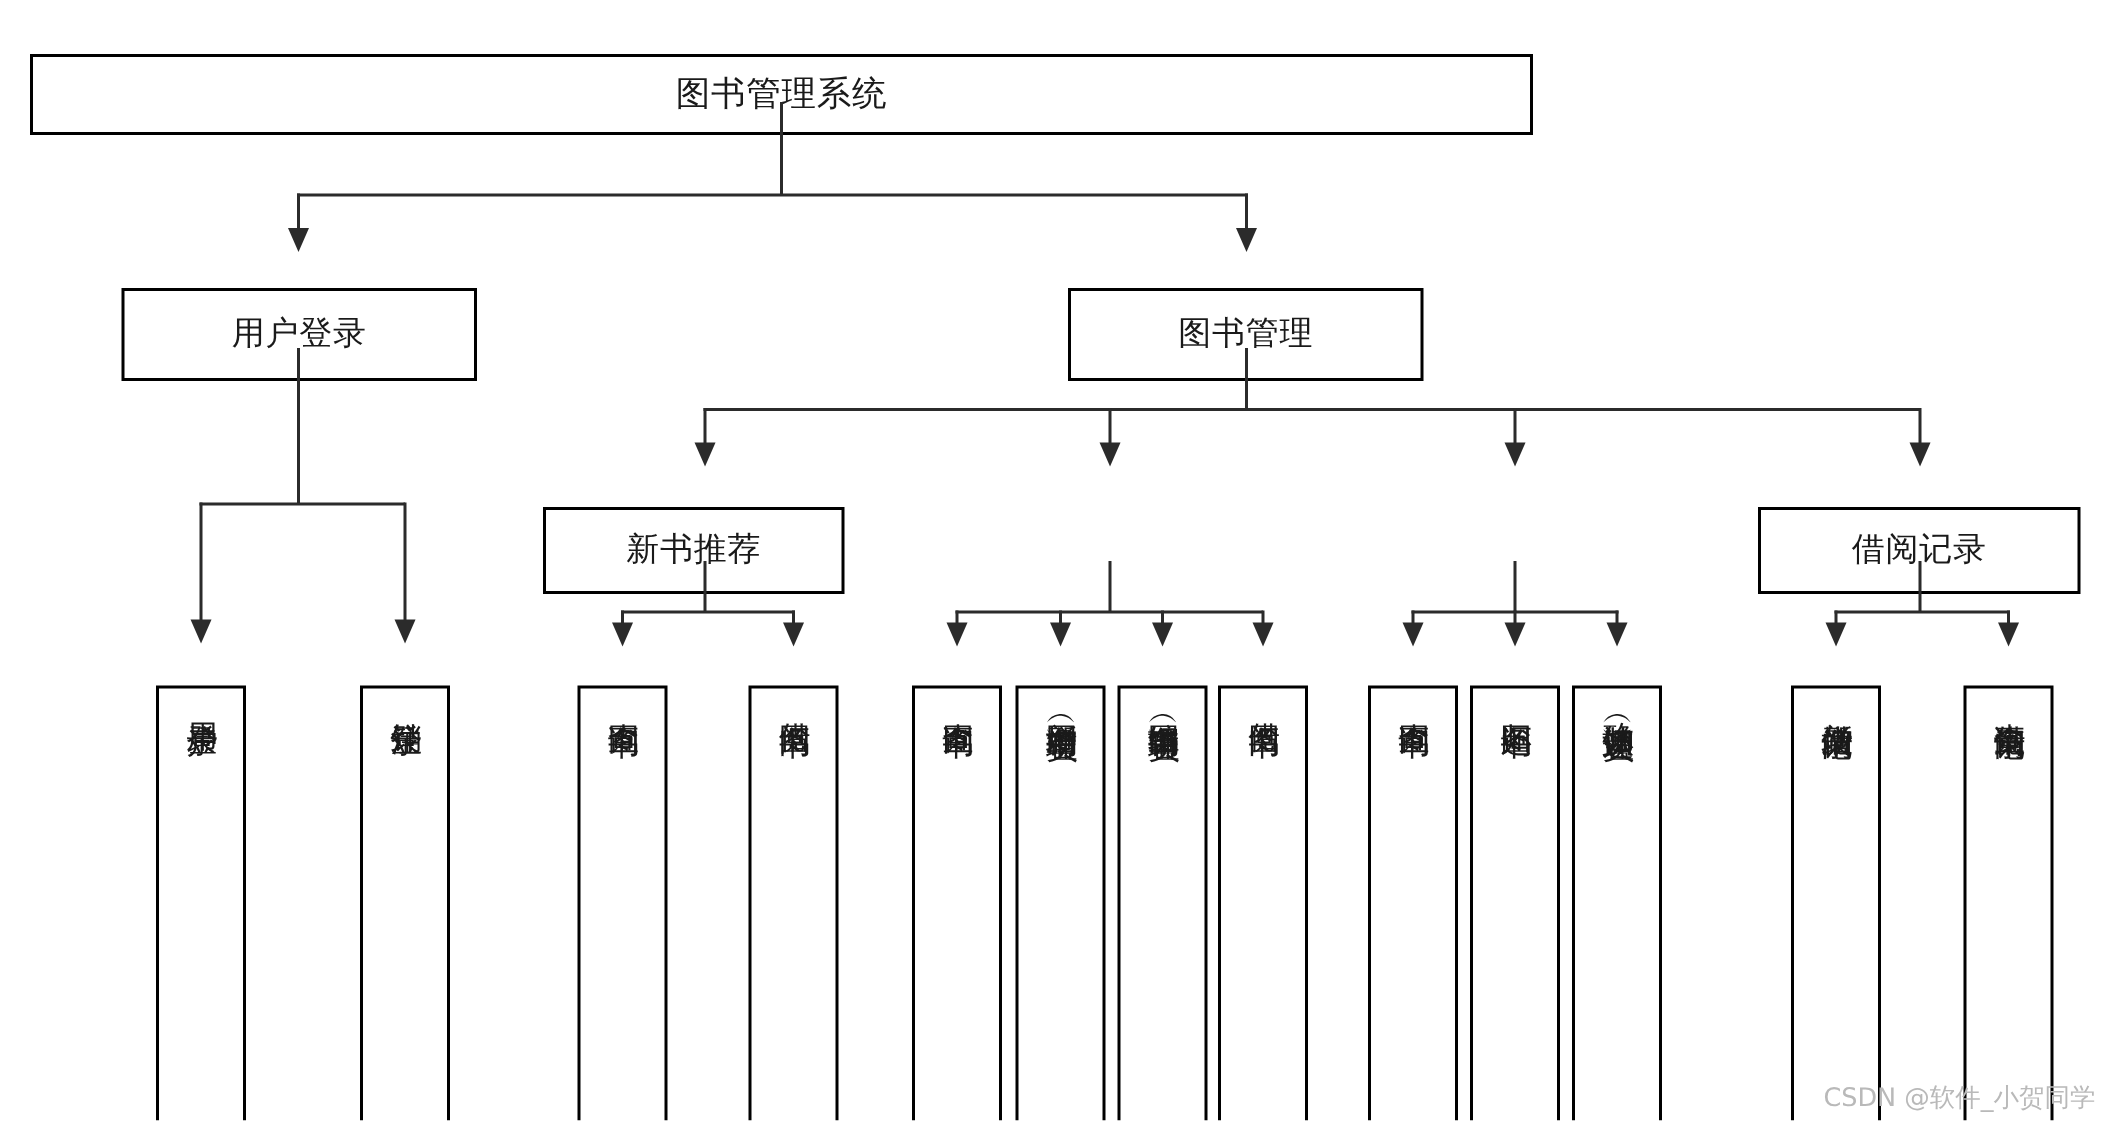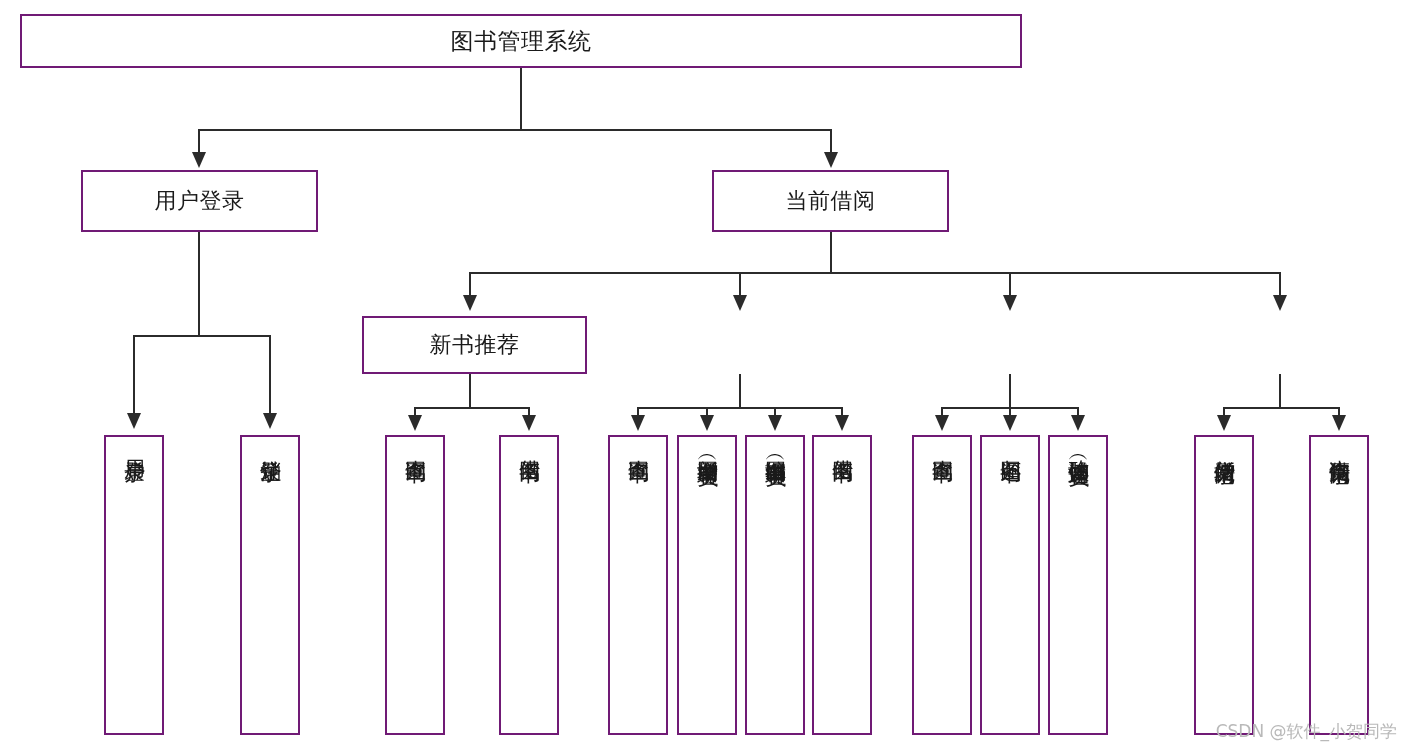--- a/index.html
+++ b/index.html
@@ -13,26 +13,27 @@
   #canvas {
     position: relative;
     width: 1405px;
     height: 747px;
     background: #ffffff;
     overflow: hidden;
   }
   .node {
     position: absolute;
     box-sizing: border-box;
-    border: 2px solid #701a75;
+    border: 2px solid #000000;
     background: #ffffff;
     display: flex;
     align-items: center;
     justify-content: center;
     color: #1a1a1a;
+    margin-top: 22px;
   }
   .node-label {
     display: block;
     text-align: center;
     line-height: 1.15;
     letter-spacing: 0.5px;
   }
   
   .h-node .node-label {
     font-size: 22px;
@@ -99,21 +100,21 @@
 
   <div class="vline" style="left:198px; top:129px; width:2px; height:25px;"></div>
   <div class="arrow" style="left:192px; top:152px;"></div>
   <div class="vline" style="left:830px; top:129px; width:2px; height:25px;"></div>
   <div class="arrow" style="left:824px; top:152px;"></div>
 
   <div class="node h-node" style="left:81px; top:170px; width:237px; height:62px;">
     <span class="node-label">用户登录</span>
   </div>
   <div class="node h-node" style="left:712px; top:170px; width:237px; height:62px;">
-    <span class="node-label">当前借阅</span>
+    <span class="node-label">图书管理</span>
   </div>
 
   <div class="vline" style="left:198px; top:232px; width:2px; height:104px;"></div>
   <div class="hline" style="left:133px; top:335px; width:137px; height:2px;"></div>
   <div class="vline" style="left:133px; top:335px; width:2px; height:80px;"></div>
   <div class="arrow" style="left:127px; top:413px;"></div>
   <div class="vline" style="left:269px; top:335px; width:2px; height:80px;"></div>
   <div class="arrow" style="left:263px; top:413px;"></div>
 
   <div class="node v-node" style="left:104px; top:435px; width:60px; height:300px;">
@@ -128,22 +129,25 @@
 
   <div class="vline" style="left:469px; top:272px; width:2px; height:25px;"></div>
   <div class="arrow" style="left:463px; top:295px;"></div>
   <div class="vline" style="left:739px; top:272px; width:2px; height:25px;"></div>
   <div class="arrow" style="left:733px; top:295px;"></div>
   <div class="vline" style="left:1009px; top:272px; width:2px; height:25px;"></div>
   <div class="arrow" style="left:1003px; top:295px;"></div>
   <div class="vline" style="left:1279px; top:272px; width:2px; height:25px;"></div>
   <div class="arrow" style="left:1273px; top:295px;"></div>
 
-  <div class="node h-node" style="left:362px; top:316px; width:225px; height:58px;">
+  <div class="node h-node" style="left:362px; top:316px; width:201px; height:58px;">
     <span class="node-label">新书推荐</span>
+  </div>
+  <div class="node h-node" style="left:1172px; top:316px; width:215px; height:58px;">
+    <span class="node-label">借阅记录</span>
   </div>
 
   <div class="vline" style="left:469px; top:374px; width:2px; height:34px;"></div>
   <div class="hline" style="left:414px; top:407px; width:116px; height:2px;"></div>
   <div class="vline" style="left:414px; top:407px; width:2px; height:10px;"></div>
   <div class="arrow" style="left:408px; top:415px;"></div>
   <div class="vline" style="left:528px; top:407px; width:2px; height:10px;"></div>
   <div class="arrow" style="left:522px; top:415px;"></div>
 
   <div class="node v-node" style="left:385px; top:435px; width:60px; height:300px;">

